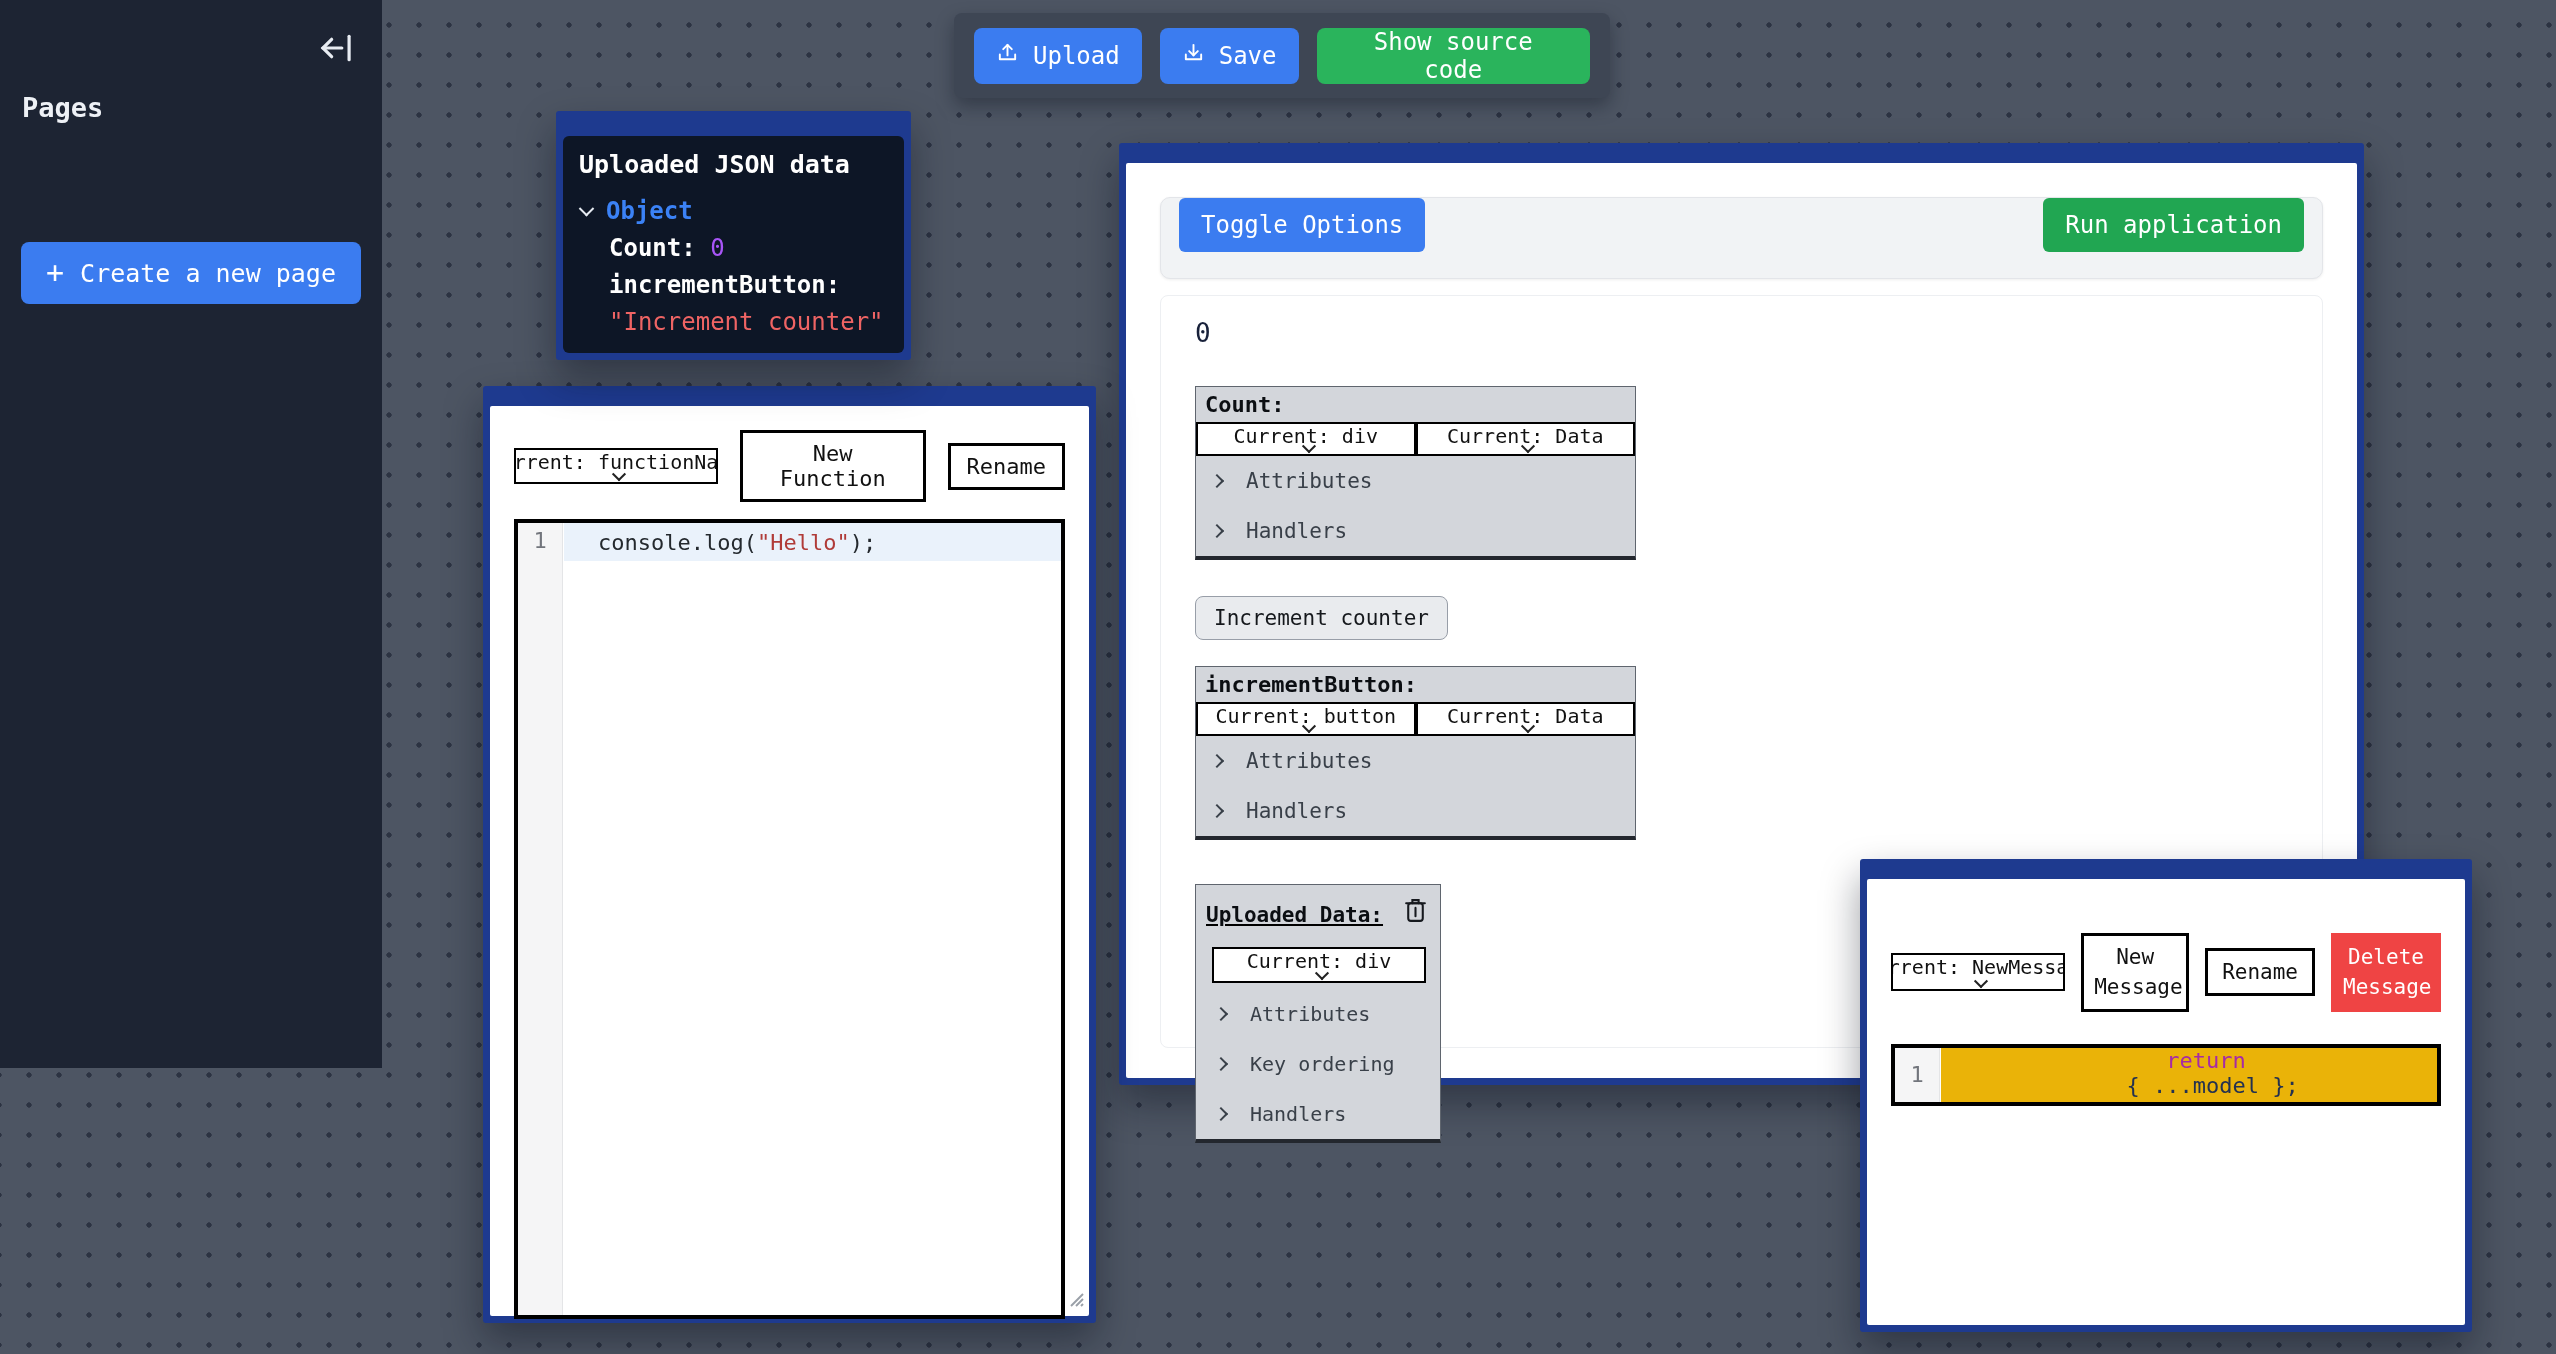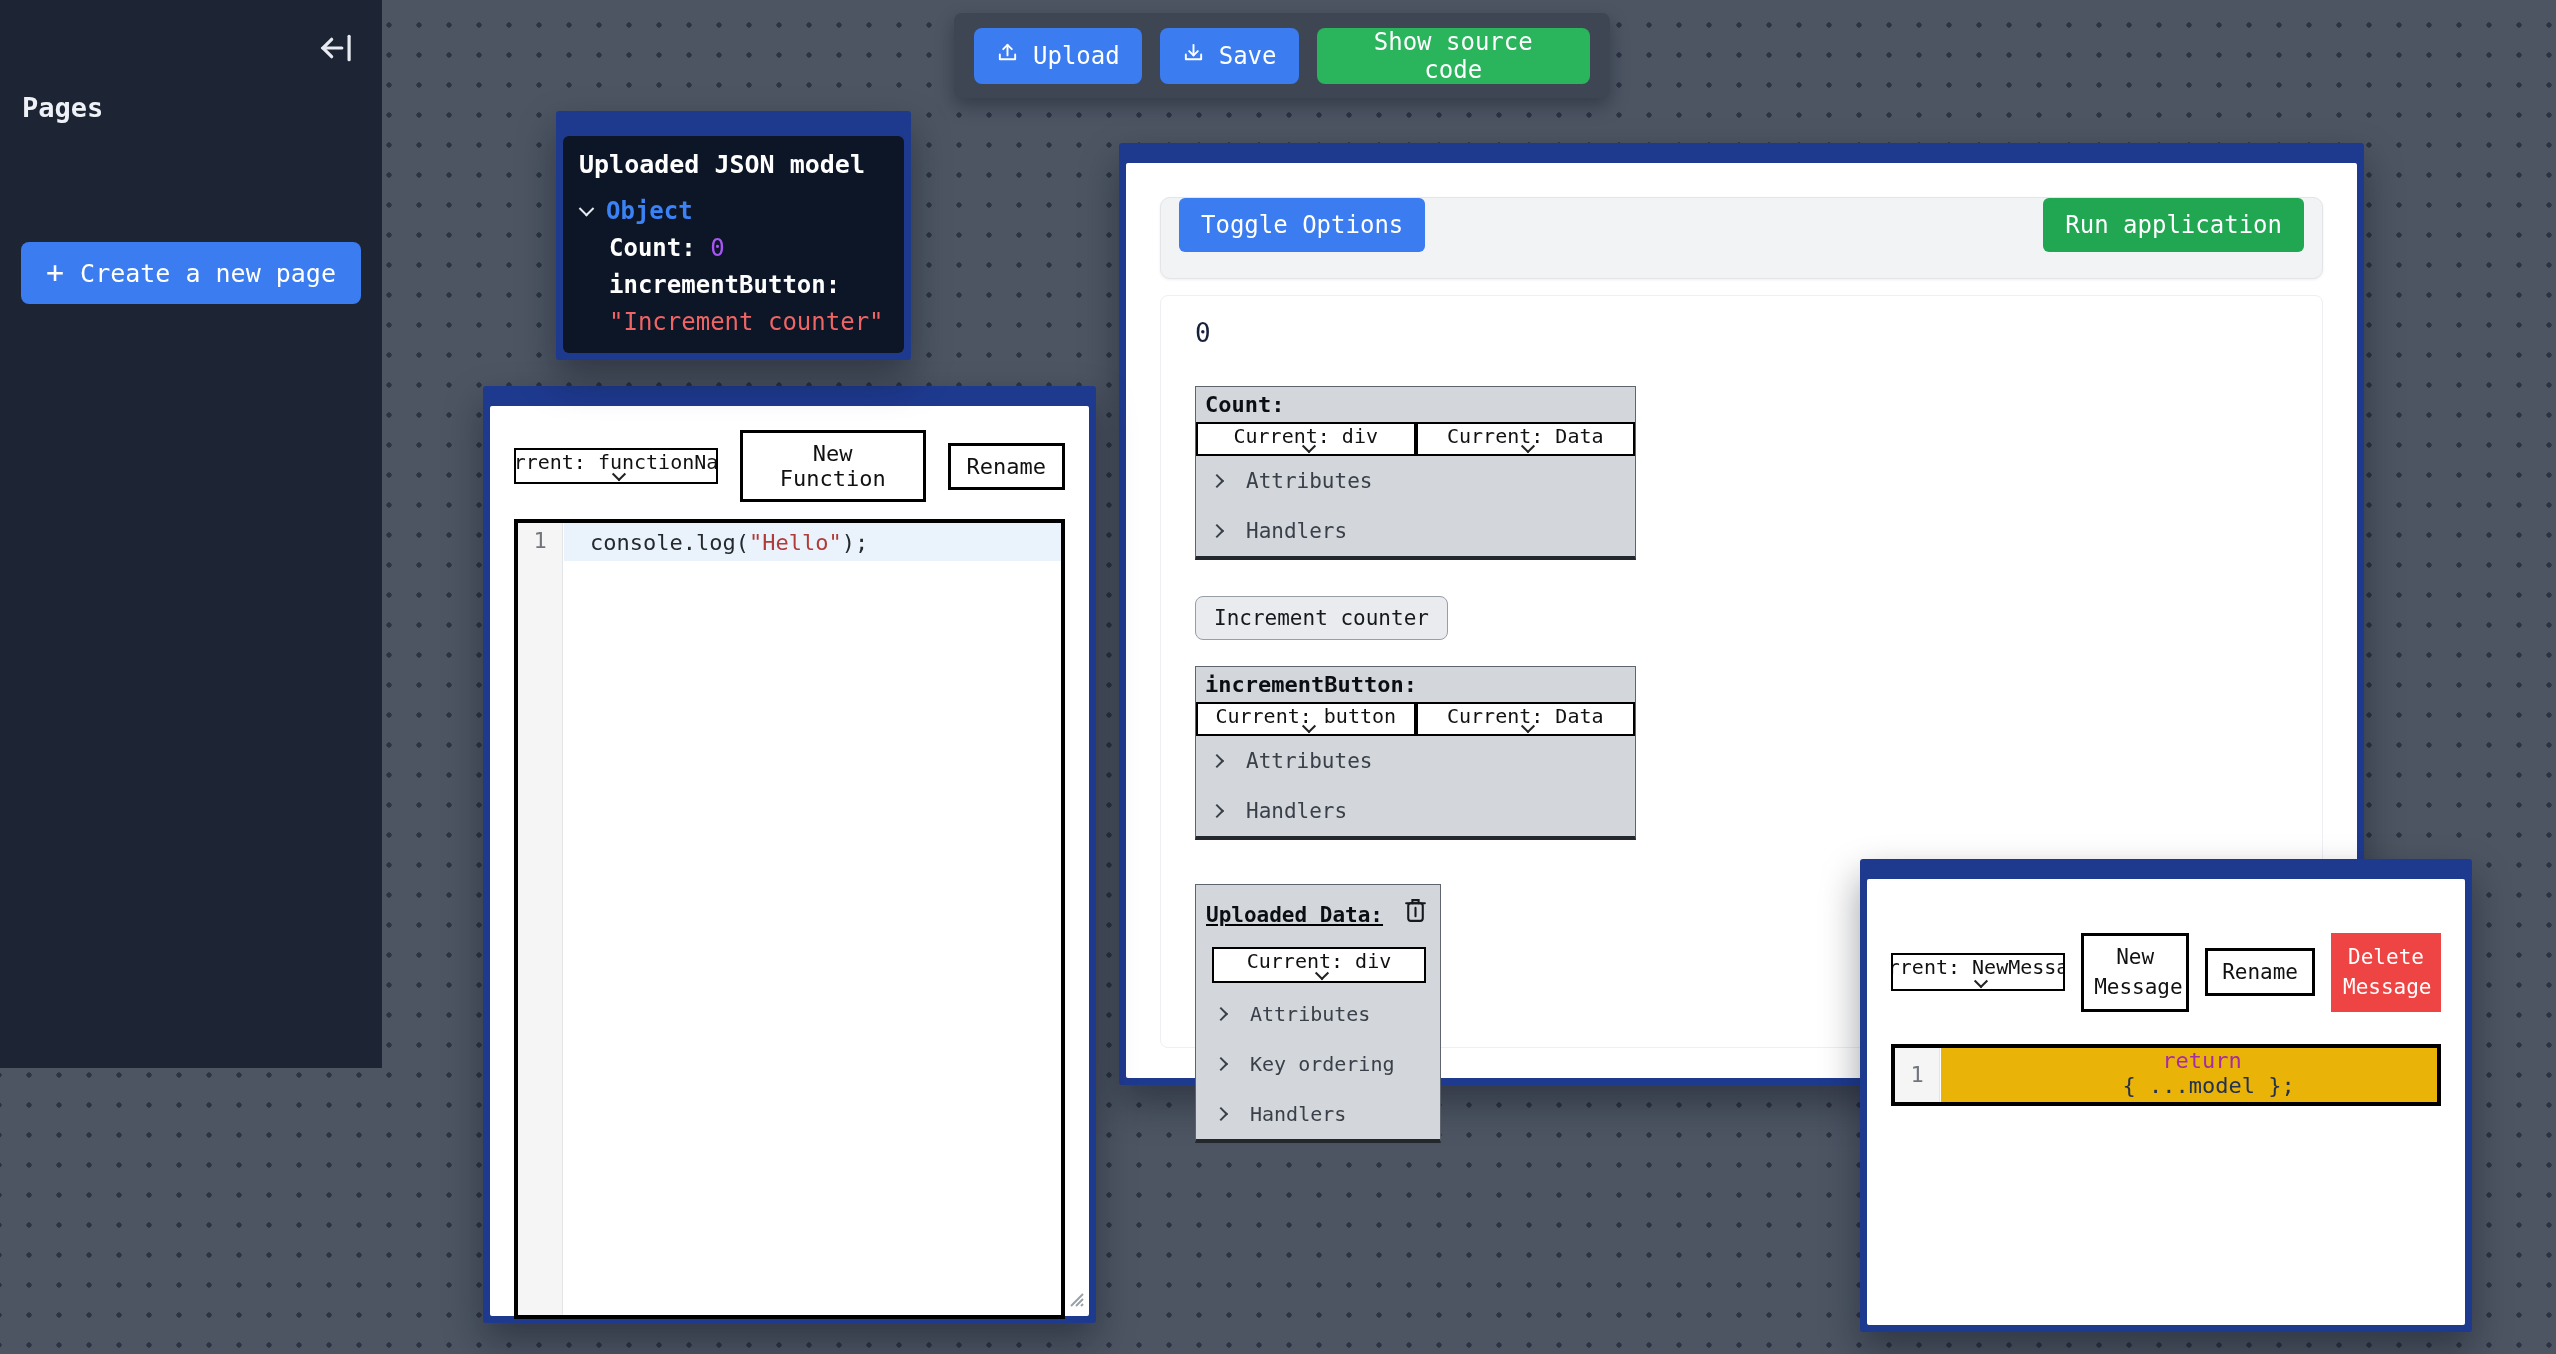--- a/index.html
+++ b/index.html
@@ -68,21 +68,21 @@
   .sel .chev-d { color:#222; margin-left:6px; width:10px; height:10px; }
 
   
   .outline-btn { background:#fff; border:3px solid #000; font-family:"DejaVu Sans Mono", monospace;
                  font-size:22px; color:#111; cursor:pointer; }
   .codebox { position:relative; border:4px solid #000; background:#fff; overflow:hidden; }
   .gutter { position:absolute; left:0; top:0; bottom:0; width:45px; background:#f5f5f6;
             border-right:1px solid #e4e5e7; }
   .lnum { text-align:center; font-size:22px; color:#72757c; padding-top:5px; }
   .codeline { margin-left:46px; height:38px; display:flex; align-items:center;
-              padding-left:26px; font-size:22px; color:#24292e; white-space:pre;
+              padding-left:34px; font-size:22px; color:#24292e; white-space:pre;
               background:#eaf2fb; }
   .tok-str { color:#b03b38; }
   .tok-kw  { color:#a62ba6; }
   .tok-rest{ color:#233150; }
 
   
   .fn-panel { left:483px; top:386px; width:613px; height:937px; z-index:15; }
   .fn-body { padding:24px; }
   .hdr-row { display:flex; align-items:center; gap:22px; }
   .resize-handle { position:absolute; right:5px; bottom:5px; }
@@ -170,21 +170,21 @@
       </span>
       <span>Save</span>
     </button>
     <button class="btn green">
       <span>Show source code</span>
     </button>
   </div>
 
   <div class="panel json-panel">
     <div class="panel-inner json-inner">
-      <div class="json-title">Uploaded JSON model</div>
+      <div class="json-title">Uploaded JSON data</div>
       <div class="json-row">
         <span class="chev-d json-chev"></span>
         <span class="json-object">Object</span>
       </div>
       <div class="json-row json-indent">
         <span class="json-key">Count:</span><span> </span>
         <span class="json-num">0</span>
       </div>
       <div class="json-row json-indent">
         <span class="json-key">incrementButton:</span>

